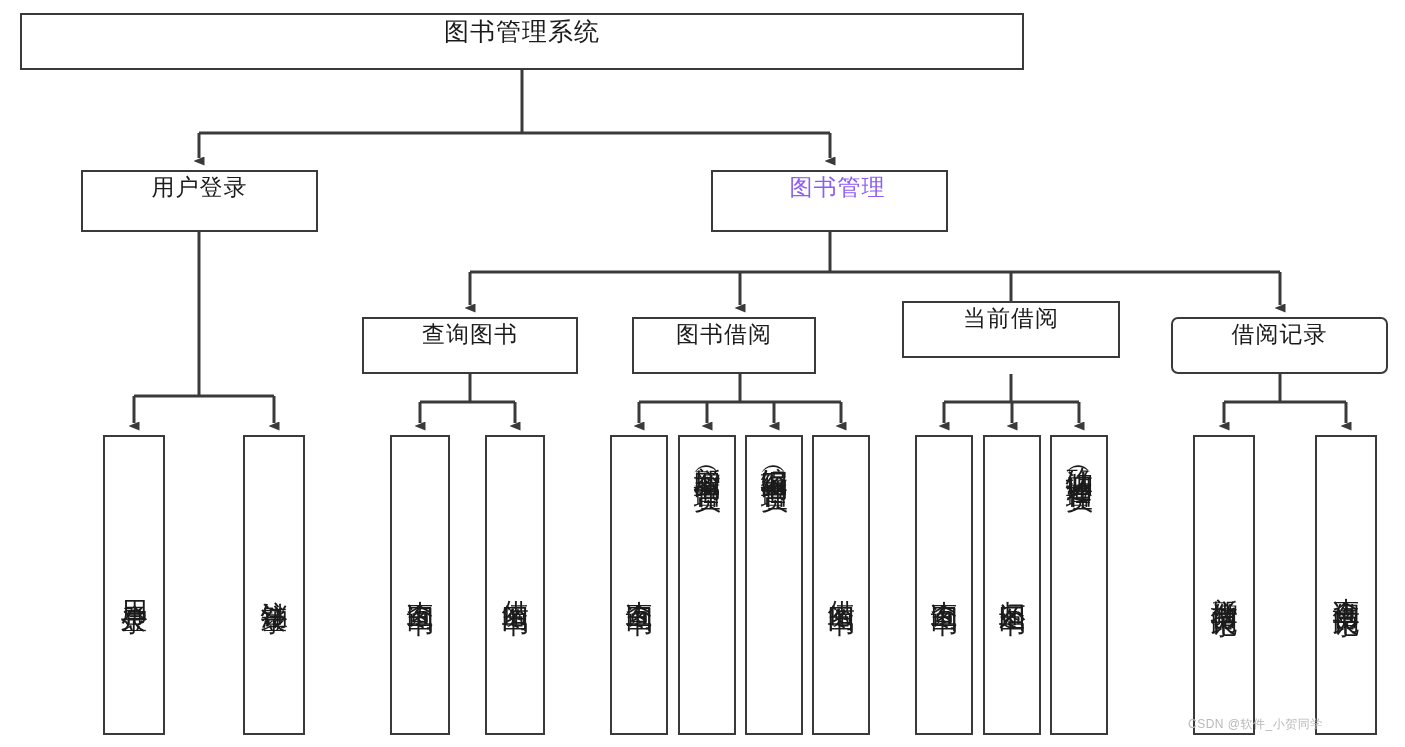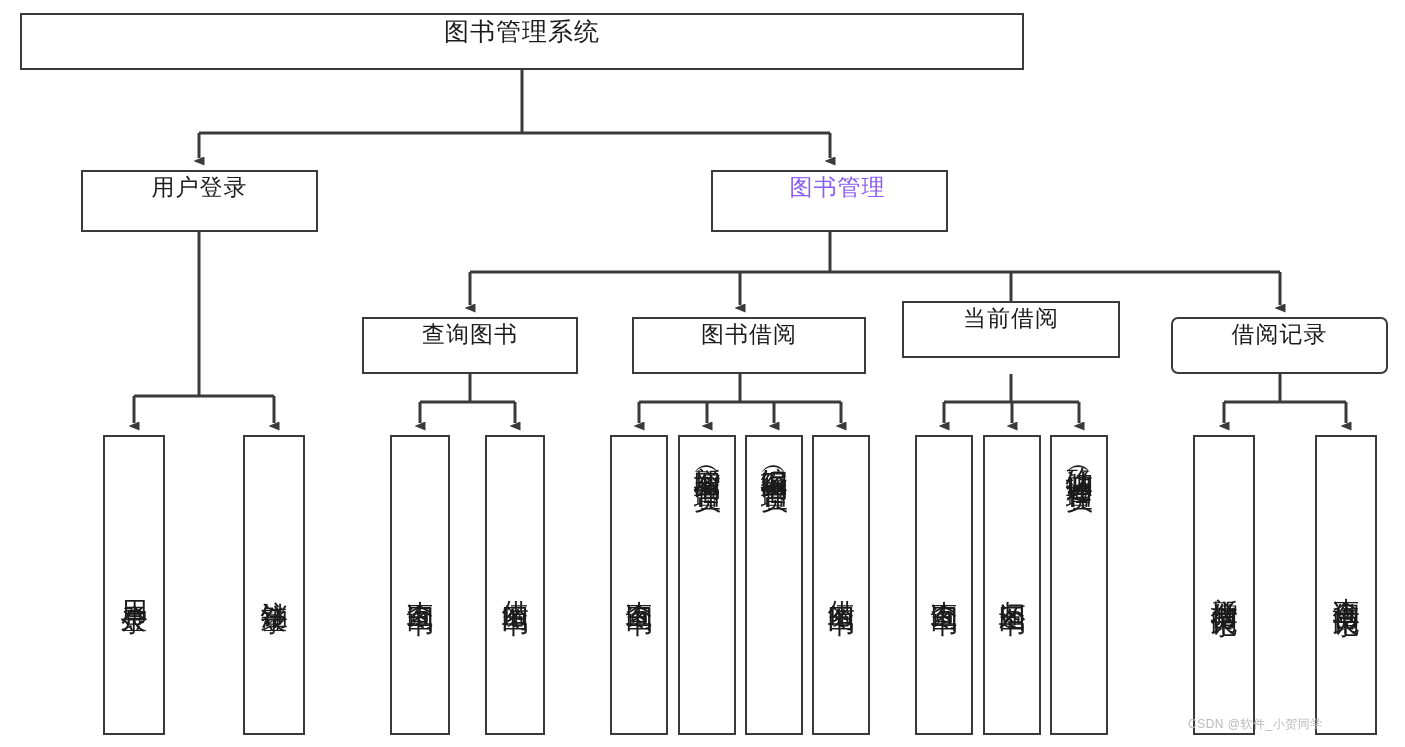--- a/index.html
+++ b/index.html
@@ -122,21 +122,21 @@
   <div class="node level2" style="left: 81px; top: 170px; width: 237px; height: 62px; border-color: rgb(58, 58, 58); background: rgb(255, 255, 255); color: rgb(27, 27, 27);">
     <span class="node-label">用户登录</span>
   </div>
   <div class="node level2" style="left: 711px; top: 170px; width: 237px; height: 62px; border-color: rgb(58, 58, 58); background: rgb(255, 255, 255); color: #8b5cf6; padding-left: 16px;">
     <span class="node-label">图书管理</span>
   </div>
 
   <div class="node level3" style="left: 362px; top: 317px; width: 216px; height: 57px; border-color: rgb(58, 58, 58); background: rgb(255, 255, 255); color: rgb(27, 27, 27);">
     <span class="node-label">查询图书</span>
   </div>
-  <div class="node level3" style="left: 632px; top: 317px; width: 234px; height: 57px; border-color: rgb(58, 58, 58); background: rgb(255, 255, 255); color: rgb(27, 27, 27);">
+  <div class="node level3" style="left: 632px; top: 317px; width: 184px; height: 57px; border-color: rgb(58, 58, 58); background: rgb(255, 255, 255); color: rgb(27, 27, 27);">
     <span class="node-label">图书借阅</span>
   </div>
   <div class="node level3" style="left: 902px; top: 301px; width: 218px; height: 57px; border-color: rgb(58, 58, 58); background: rgb(255, 255, 255); color: rgb(27, 27, 27);">
     <span class="node-label">当前借阅</span>
   </div>
   <div class="node level3" style="left: 1171px; top: 317px; width: 217px; height: 57px; border-color: rgb(58, 58, 58); background: rgb(255, 255, 255); color: rgb(27, 27, 27); border-radius: 7px;">
     <span class="node-label">借阅记录</span>
   </div>
 
   <div class="node leaf centered" style="left: 103px; top: 435px; width: 62px; height: 300px; border-color: rgb(58, 58, 58); background: rgb(255, 255, 255); color: rgb(27, 27, 27);">

